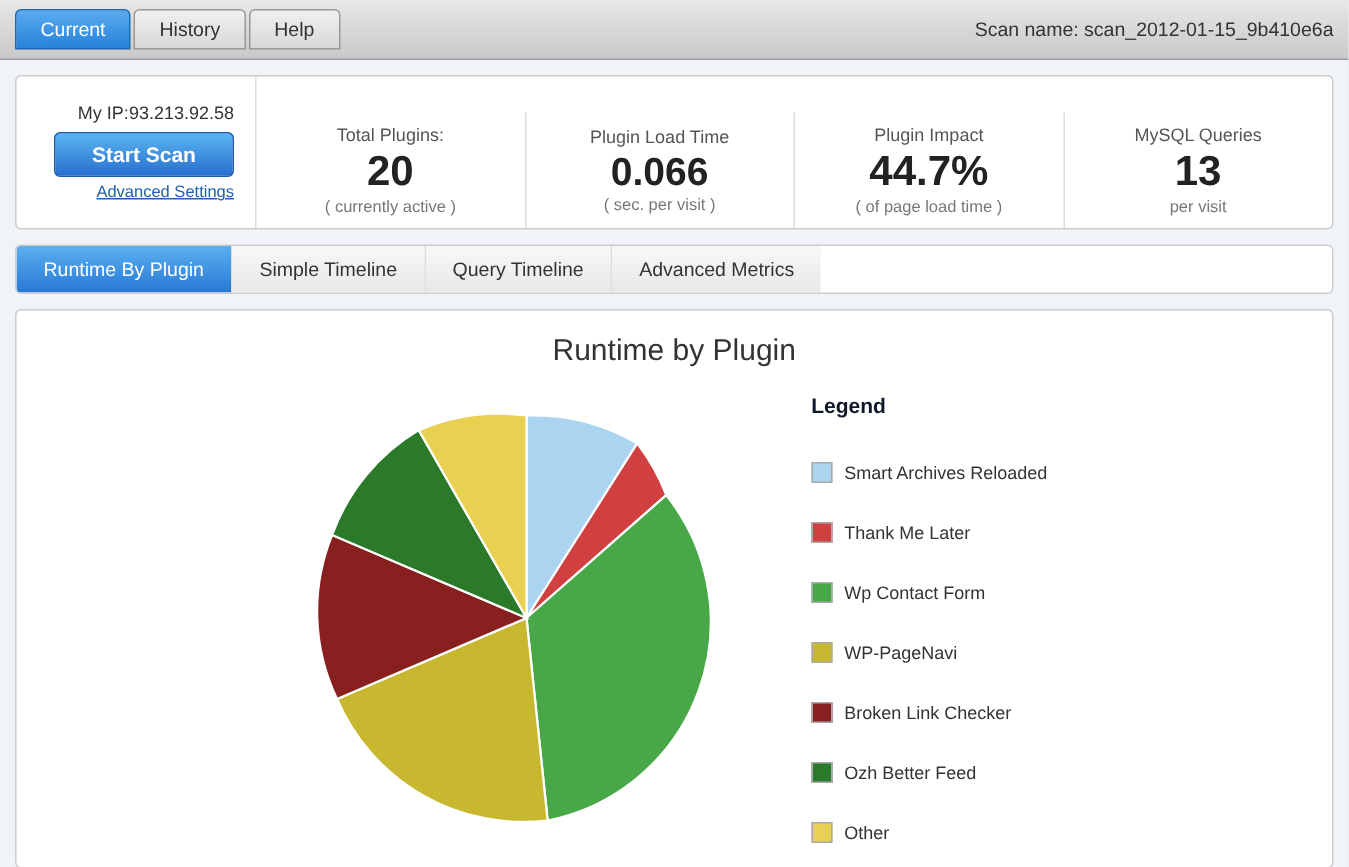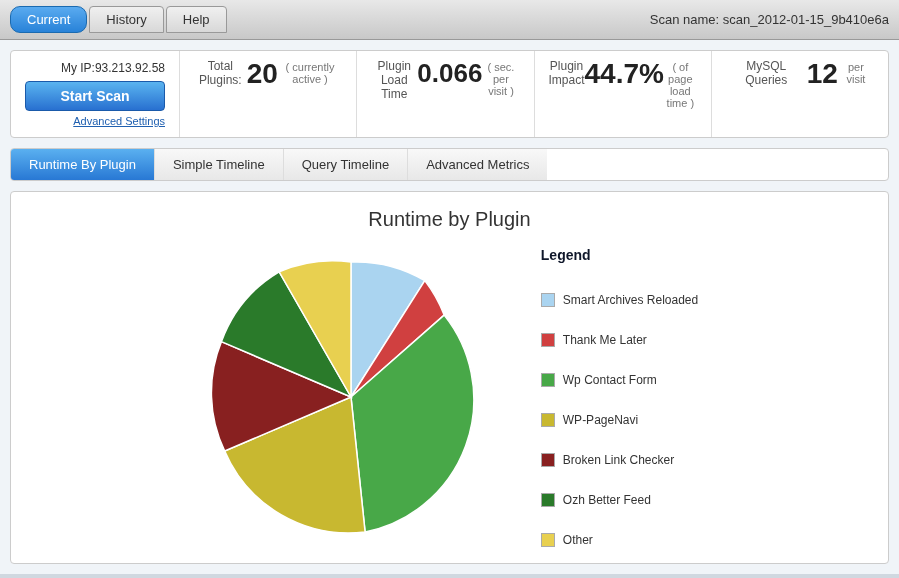--- a/index.html
+++ b/index.html
@@ -30,21 +30,20 @@
       border-radius: 4px 4px 0 0;
       cursor: pointer;
       font-size: 13px;
       background: linear-gradient(to bottom, #f0f0f0, #d8d8d8);
       color: #333;
     }
     .nav-tab.active {
       background: linear-gradient(to bottom, #5aabf0, #2882d8);
       color: white;
       border-color: #1a6ab0;
-      border-radius: 10px;
     }
     .scan-name {
       font-size: 13px;
       color: #333;
     }
 
     
     .main-content {
       background: #f0f4f8;
       margin: 0;
@@ -76,38 +75,39 @@
     }
     .start-scan-btn {
       background: linear-gradient(to bottom, #5ab4f0, #2870d0);
       color: white;
       border: 1px solid #1a5aaa;
       border-radius: 4px;
       padding: 6px 20px;
       font-size: 14px;
       font-weight: bold;
       cursor: pointer;
-      width: 140px;
+      width: 120px;
       text-align: center;
     }
     .advanced-settings {
       font-size: 11px;
       color: #2060b0;
       text-decoration: underline;
       cursor: pointer;
       margin-top: 4px;
     }
     .stat-item {
       flex: 1;
       border-right: 1px solid #ddd;
       padding: 8px 14px;
       display: flex;
-      flex-direction: row;
+      flex-direction: column;
       justify-content: center;
       text-align: center;
+      margin-top: 24px;
     }
     .stat-item:last-child { border-right: none; }
     .stat-label {
       font-size: 12px;
       color: #555;
       margin-bottom: 2px;
     }
     .stat-value {
       font-size: 28px;
       font-weight: bold;
@@ -232,21 +232,21 @@
       <div class="stat-value medium">0.066</div>
       <div class="stat-sub">( sec. per visit )</div>
     </div>
     <div class="stat-item">
       <div class="stat-label">Plugin Impact</div>
       <div class="stat-value">44.7%</div>
       <div class="stat-sub">( of page load time )</div>
     </div>
     <div class="stat-item">
       <div class="stat-label">MySQL Queries</div>
-      <div class="stat-value">12</div>
+      <div class="stat-value">13</div>
       <div class="stat-sub">per visit</div>
     </div>
   </div>
 
   <div class="tab-bar">
     <div class="tab-item active">Runtime By Plugin</div>
     <div class="tab-item">Simple Timeline</div>
     <div class="tab-item">Query Timeline</div>
     <div class="tab-item">Advanced Metrics</div>
   </div>

